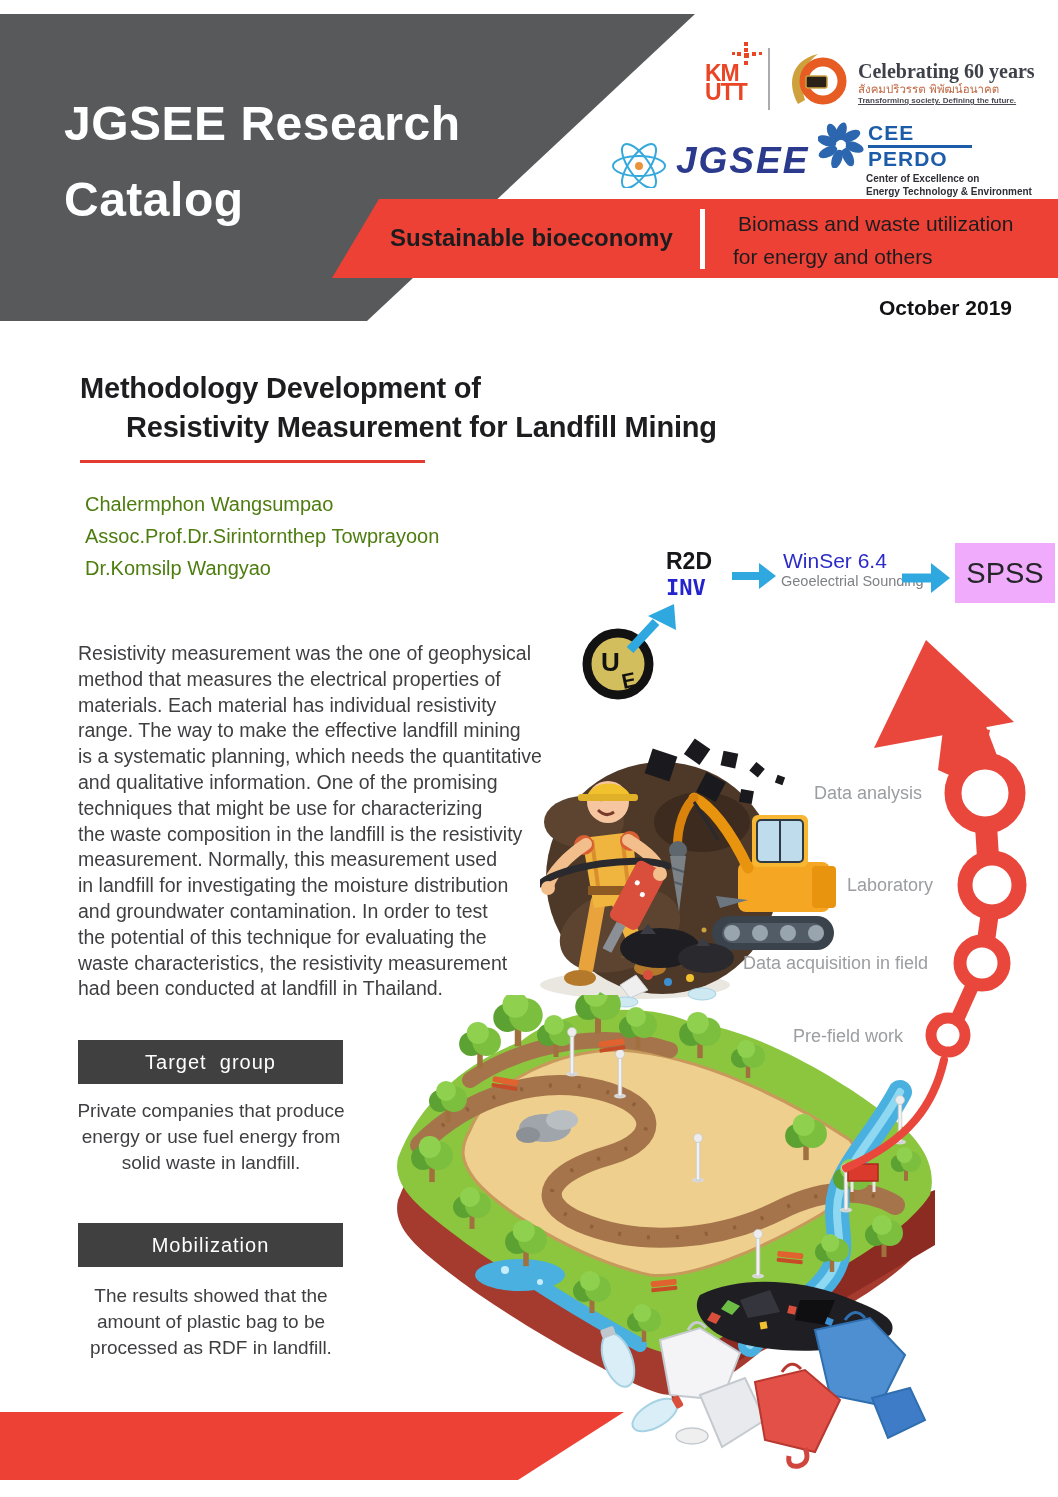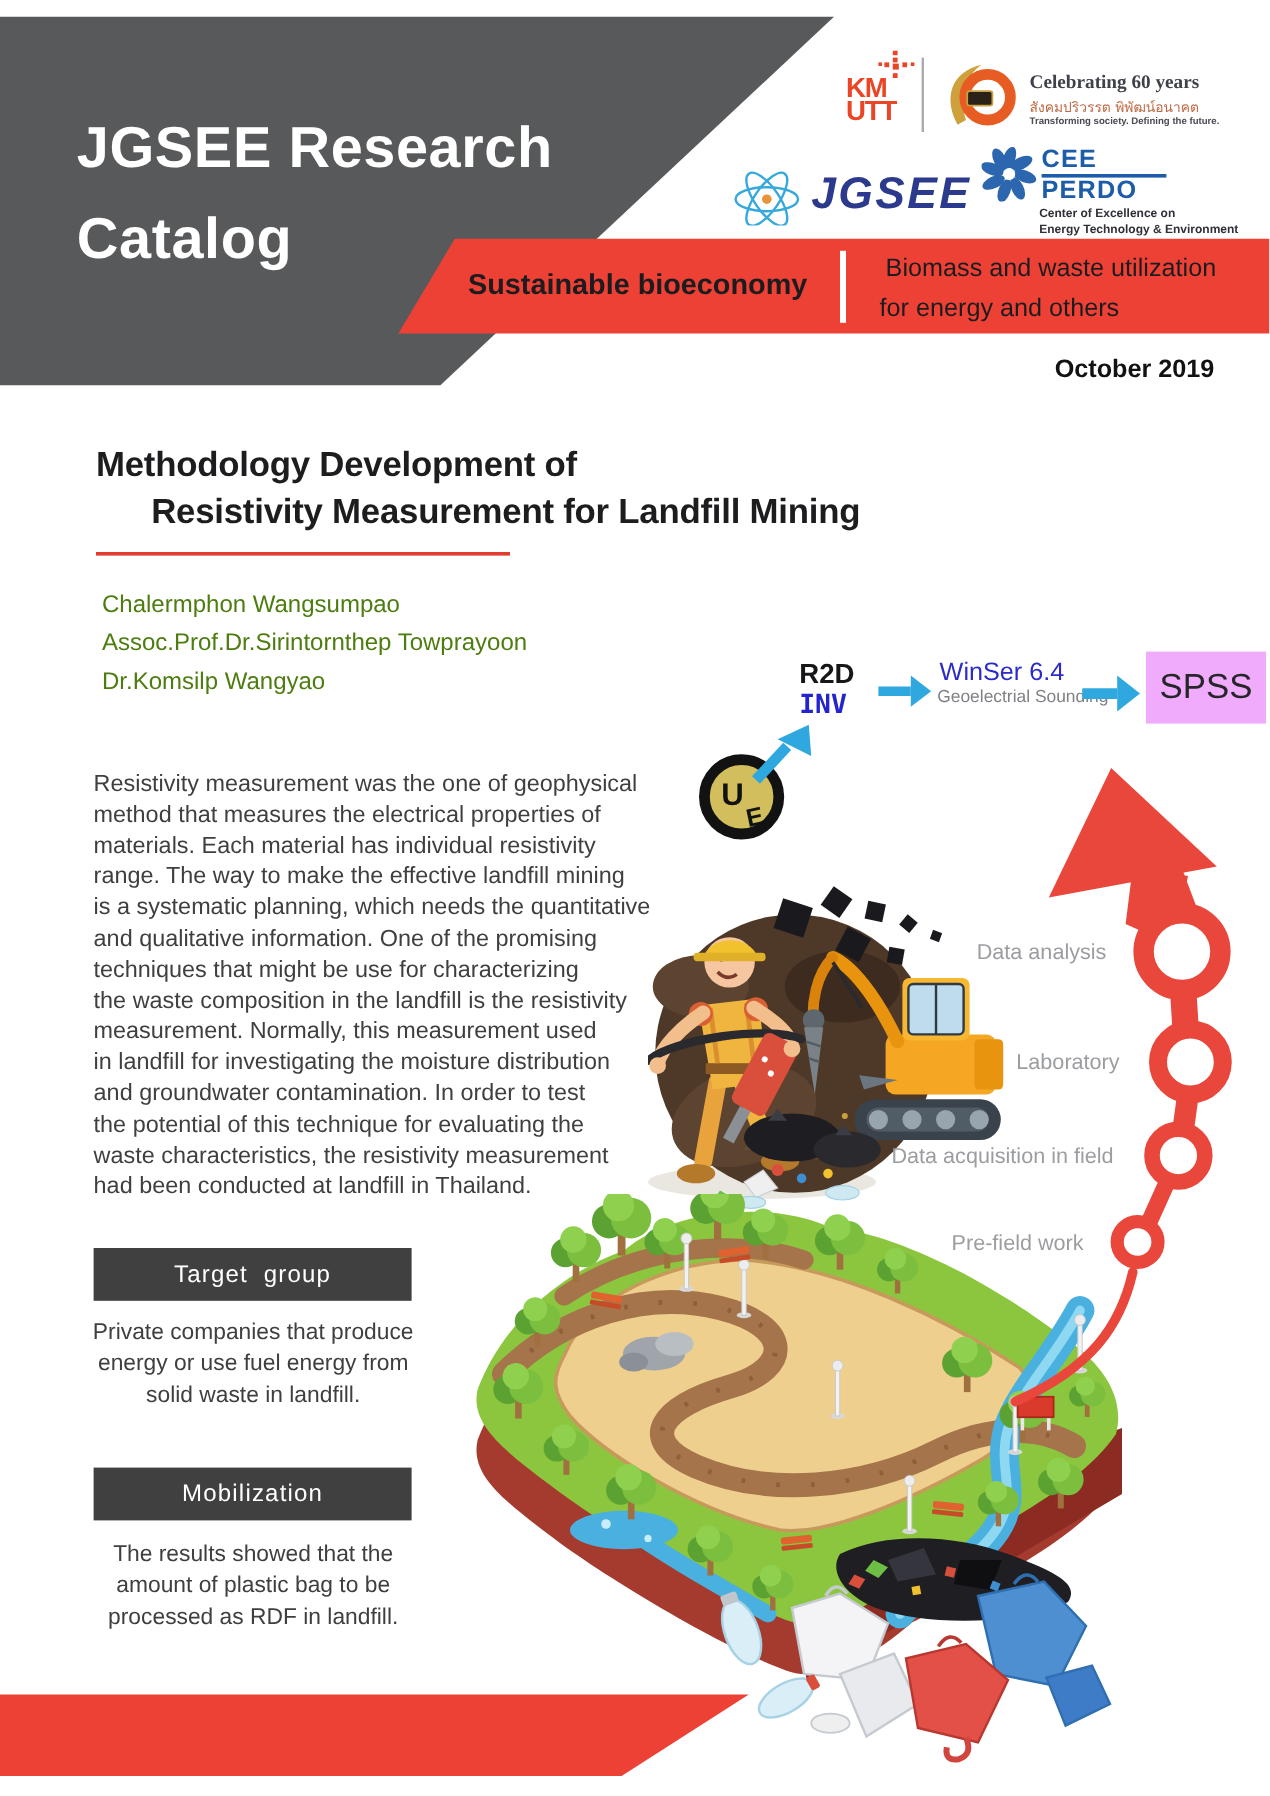--- a/index.html
+++ b/index.html
@@ -12,23 +12,23 @@
   .topic{font-size:21px;color:#1c1c1e;}
   .date{font-weight:700;font-size:21px;color:#121214;}
   .title{font-weight:700;font-size:29px;color:#1d1d1f;letter-spacing:-.2px;}
   .author{font-size:20px;color:#4d7c0f;line-height:31px;}
   .bodyline{font-size:19.5px;color:#3f3f42;line-height:25.8px;white-space:nowrap;}
   .roadlabel{font-size:18px;color:#9b9da0;white-space:nowrap;}
   .secbox{width:265px;height:44px;background:#404040;color:#fff;text-align:center;
           line-height:44px;font-size:20px;letter-spacing:1px;white-space:pre;}
   .sectext{width:312px;text-align:center;font-size:19px;color:#3f3f42;line-height:26px;}
   .kmutt-t{color:#EA4525;font-weight:800;font-size:23px;line-height:19px;letter-spacing:-1px;}
-  .sixty1{font-family:"Liberation Serif",serif;font-weight:700;font-size:16px;color:#3e4149;}
+  .sixty1{font-family:"Liberation Serif",serif;font-weight:700;font-size:20px;color:#3e4149;}
   .sixty2{font-family:"DejaVu Sans",sans-serif;font-size:11.5px;color:#c06a45;}
-  .sixty3{font-weight:700;font-size:8px;color:#4a4a52;}
+  .sixty3{font-weight:700;font-size:8px;color:#4a4a52;text-decoration:underline;}
   .jgsee-t{color:#2B3A8C;font-weight:800;font-style:italic;font-size:37px;letter-spacing:2px;}
   .cee-t{color:#1C5CA8;font-weight:800;font-size:21px;line-height:22px;letter-spacing:1px;}
   .cee-d{font-weight:700;font-size:10px;color:#2f2f38;line-height:13px;}
   .r2d{font-weight:700;font-size:23px;color:#17171a;line-height:25px;}
   .inv{font-family:"DejaVu Sans Mono",monospace;font-weight:700;font-size:22px;color:#2424CC;line-height:25px;}
   .winser{font-size:21px;color:#2B2BC8;}
   .geo{font-size:14.5px;color:#7f8185;}
   .spss{width:100px;height:60px;background:#f0abfc;color:#26262a;font-size:29px;
         text-align:center;line-height:60px;font-weight:500;}
 </style>

